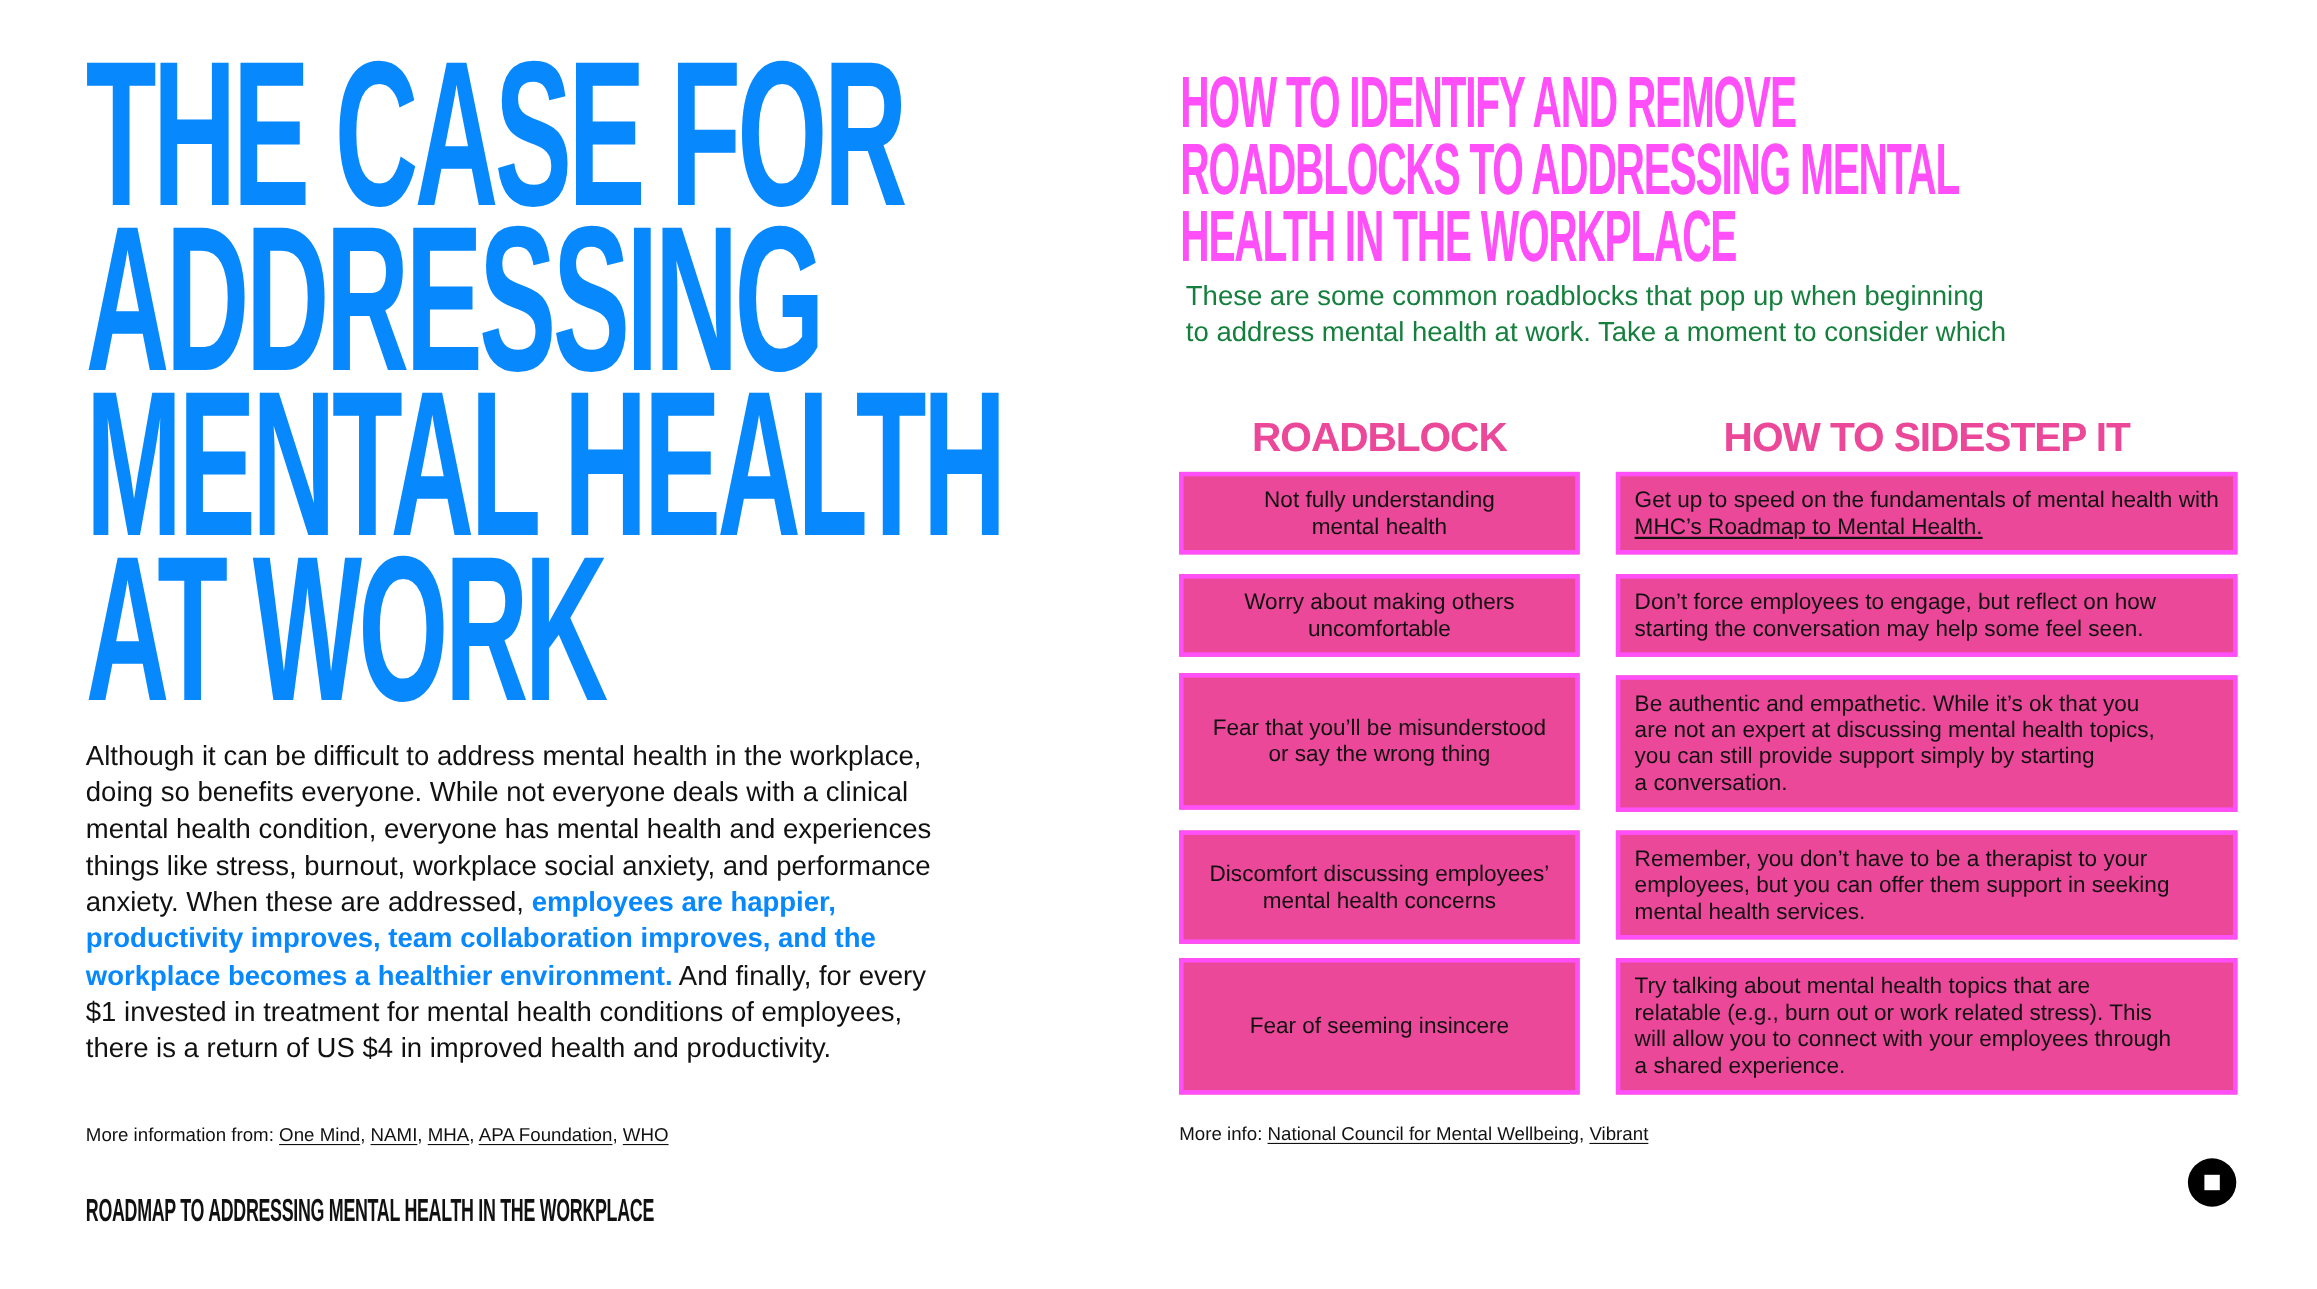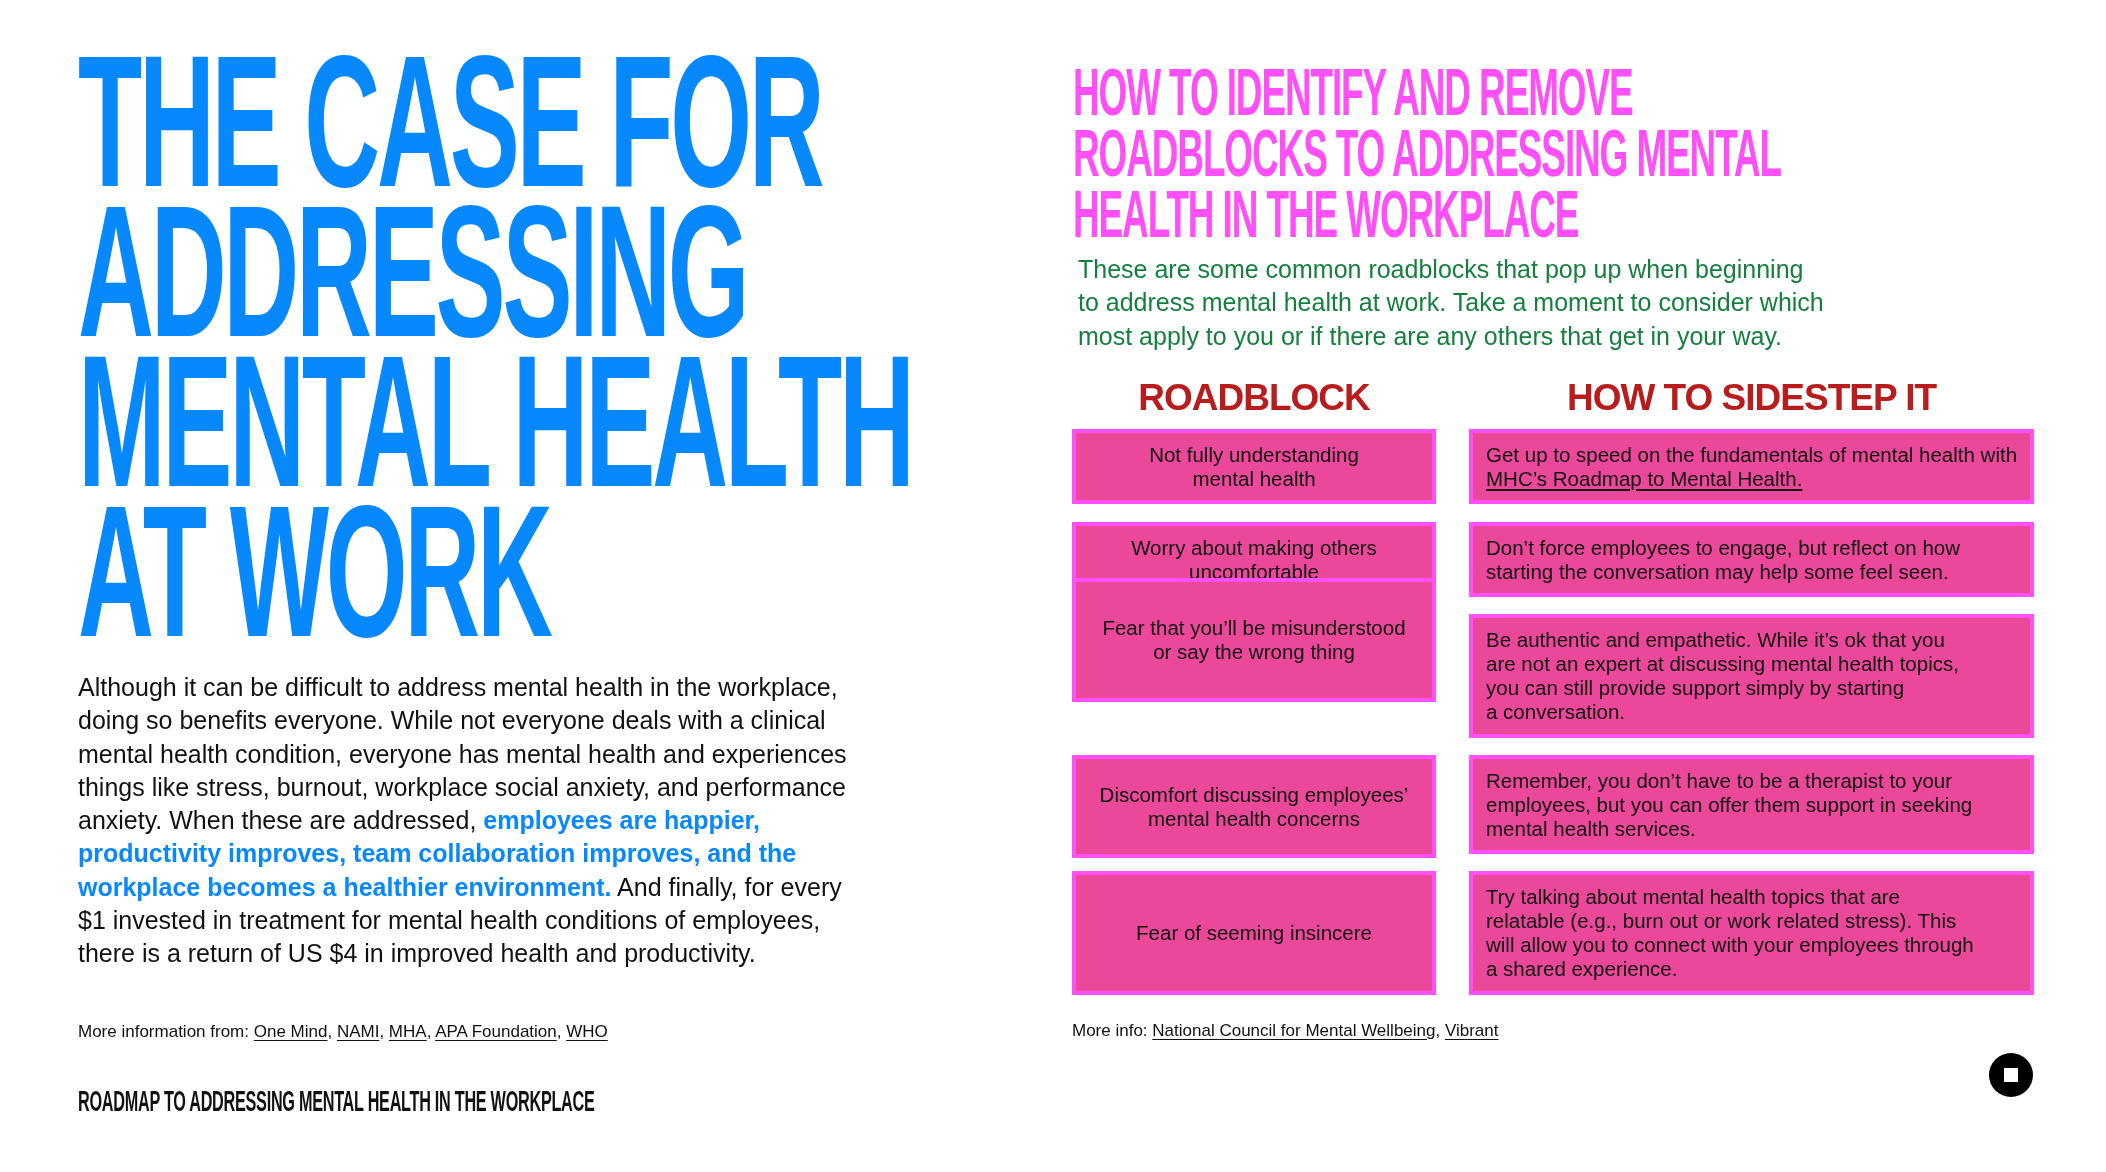--- a/index.html
+++ b/index.html
@@ -43,21 +43,21 @@
       transform: scaleX(0.56); transform-origin: left top;
     }
     .section-title span { display: block; }
 
     .intro {
       position: absolute; left: 6px; top: 253px; width: 800px;
       font-size: 25px; line-height: 33.3px; color: #15803d;
     }
 
     .col-header {
-      position: absolute; top: 378px; color: #b91c1c; font-weight: 700;
+      position: absolute; top: 378px; color: #ec4899; font-weight: 700;
       font-size: 37px; line-height: 40px; text-align: center; letter-spacing: -1px;
     }
     .col-header.left { left: 0; width: 364px; }
     .col-header.right { left: 397px; width: 565px; }
 
     .cell {
       position: absolute; border: 4px solid #FF4FF8; background: #ec4899;
       font-size: 20.5px; line-height: 24px; color: #111;
       display: flex; align-items: center;
     }
@@ -97,41 +97,40 @@
 <div class="right-col">
   <h2 class="section-title">
     <span>HOW TO IDENTIFY AND REMOVE</span>
     <span>ROADBLOCKS TO ADDRESSING  MENTAL</span>
     <span>HEALTH  IN THE WORKPLACE</span>
   </h2>
 
   <p class="intro">
     <span>These are some common roadblocks that pop up when beginning</span><br>
     <span>to address mental health at work. Take a moment to consider which</span><br>
-    <span>most apply to you or if there are any others that get in your way.</span>
   </p>
 
   <div class="col-header left">ROADBLOCK</div>
   <div class="col-header right">HOW TO SIDESTEP IT</div>
 
   <div class="cell rb" style="top:429px;height:75px;">
     <div><span>Not fully understanding</span><br><span>mental health</span></div>
   </div>
   <div class="cell fix" style="top:429px;height:75px;">
     <div><span>Get up to speed on the fundamentals of mental health with </span><a href="#" class="link-inline">MHC’s Roadmap to Mental Health.</a></div>
   </div>
 
   <div class="cell rb" style="top:522px;height:75px;">
     <div><span>Worry about making others</span><br><span>uncomfortable</span></div>
   </div>
   <div class="cell fix" style="top:522px;height:75px;">
     <div><span>Don’t force employees to engage, but reflect on how</span><br><span>starting the conversation may help some feel seen.</span></div>
   </div>
 
-  <div class="cell rb" style="top:578px;height:124px;">
+  <div class="cell rb" style="top:612px;height:124px;">
     <div><span>Fear that you’ll be misunderstood</span><br><span>or say the wrong thing</span></div>
   </div>
   <div class="cell fix" style="top:614px;height:124px;">
     <div><span>Be authentic and empathetic. While it’s ok that you</span><br><span>are not an expert at discussing mental health topics,</span><br><span>you can still provide support simply by starting</span><br><span>a conversation.</span></div>
   </div>
 
   <div class="cell rb" style="top:755px;height:103px;align-items:center;">
     <div><span>Discomfort discussing employees’</span><br><span>mental health concerns</span></div>
   </div>
   <div class="cell fix" style="top:755px;height:99px;">

